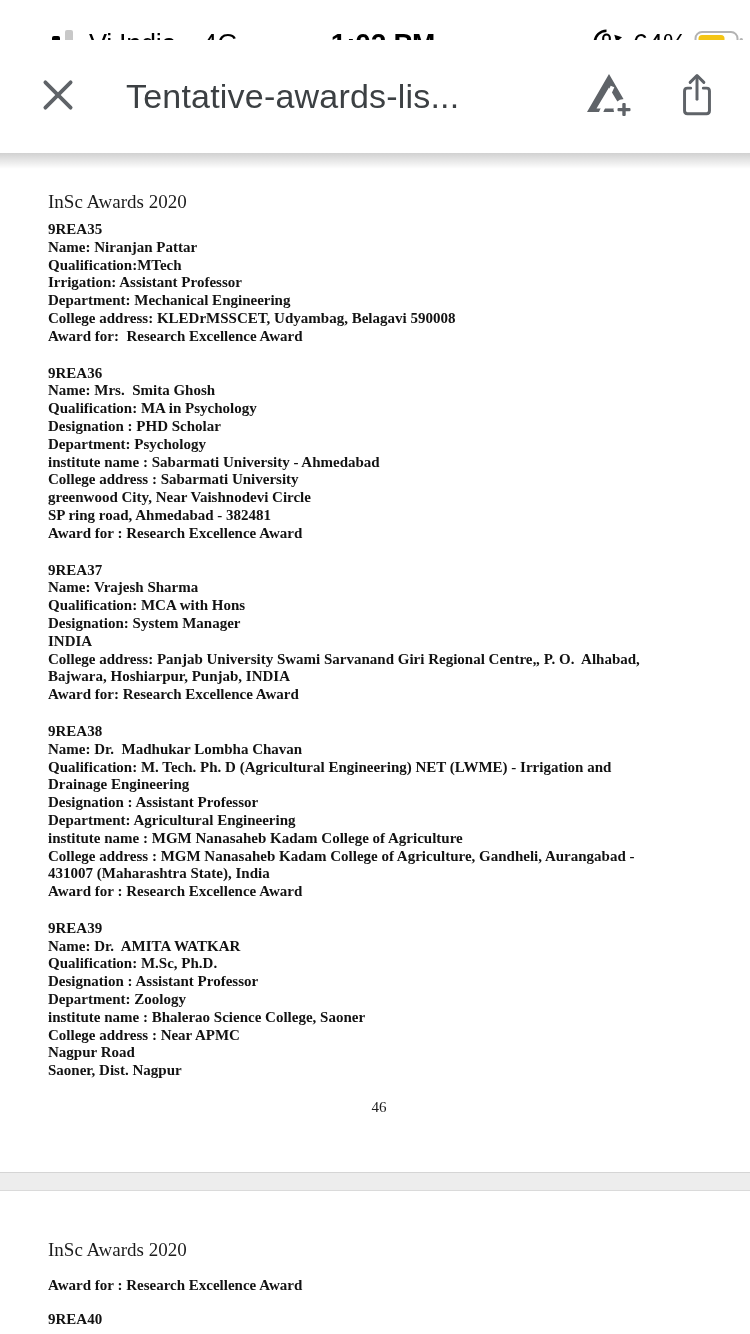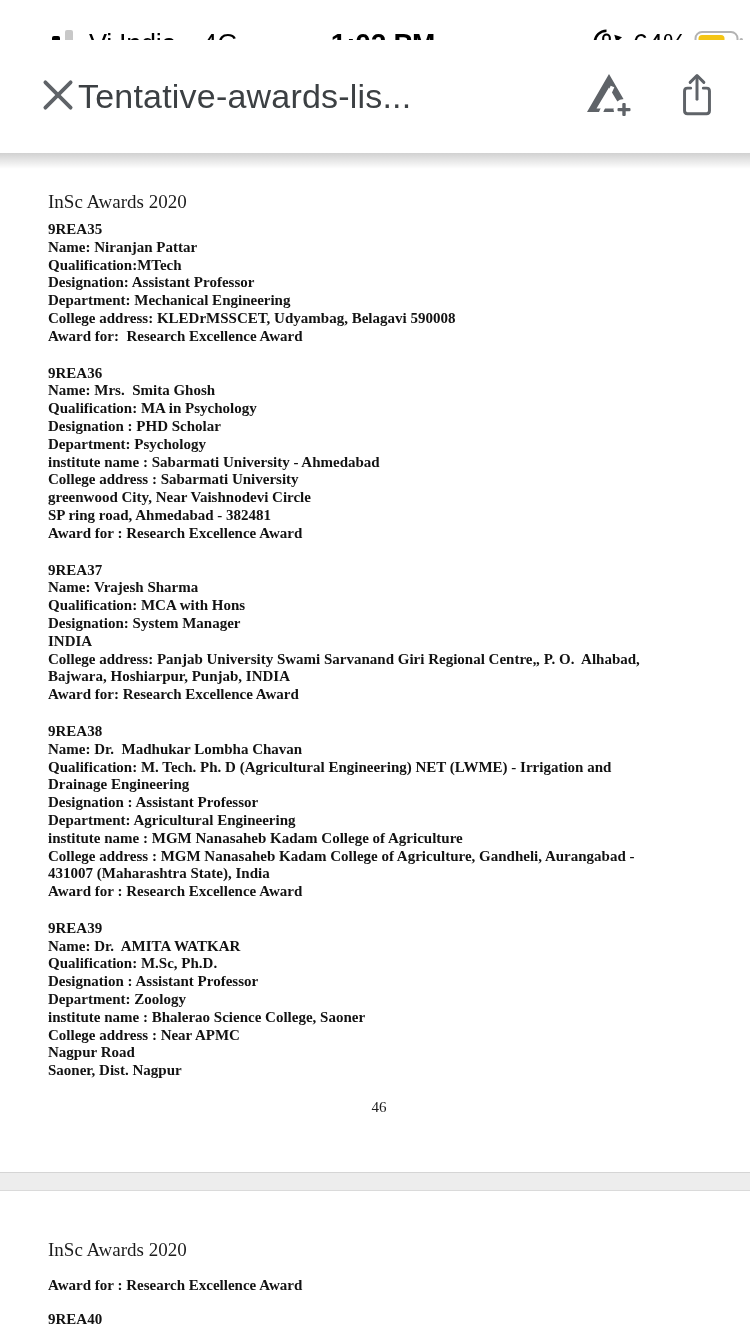--- a/index.html
+++ b/index.html
@@ -11,21 +11,21 @@
   .status-bar{position:absolute;top:0;left:8px;width:750px;height:40px;background:#fff;margin-top:24px;}
   .sb-left{position:absolute;left:18px;top:0;height:40px;display:flex;align-items:center;}
   .sb-carrier{font-size:27px;margin-left:9px;letter-spacing:-.3px;}
   .sb-network{font-size:27px;margin-left:26px;}
   .sb-time{position:absolute;left:0;top:0;width:100%;height:40px;display:flex;align-items:center;justify-content:center;font-size:28px;font-weight:700;letter-spacing:-.2px;}
   .sb-right{position:absolute;right:14px;top:0;height:40px;display:flex;align-items:center;}
   .sb-batt-pct{font-size:27px;margin:0 7px 0 11px;}
   
   .nav{position:absolute;top:40px;left:0;width:750px;height:113px;background:#fff;display:flex;align-items:center;z-index:3;}
   .close-btn{margin-left:38px;width:40px;height:40px;display:flex;align-items:center;justify-content:center;background:none;border:none;padding:0;cursor:pointer;}
-  .nav-title{font-size:34px;color:#3C4043;flex:1;white-space:nowrap;overflow:hidden;letter-spacing:.2px;}
+  .nav-title{margin-left:48px;font-size:34px;color:#3C4043;flex:1;white-space:nowrap;overflow:hidden;letter-spacing:.2px;}
   .nav-actions{display:flex;align-items:center;gap:44px;margin-right:34px;}
   .icon-btn{background:none;border:none;padding:0;cursor:pointer;display:flex;align-items:center;justify-content:center;}
   .nav-shadow{position:absolute;top:153px;left:0;width:750px;height:16px;z-index:2;
     background:linear-gradient(to bottom,rgba(0,0,0,.18),rgba(0,0,0,0));}
   
   .doc{position:absolute;top:153px;left:0;width:750px;height:1181px;overflow:hidden;background:#fff;}
   .page1{background:#fff;height:1019px;box-sizing:border-box;padding:38px 40px 0 48px;}
   .doc-header{font-family:"Liberation Serif",serif;font-weight:400;font-size:19px;color:#1c1c1c;text-align:left;}
   .entries{margin-top:8px;}
   .entry{font-family:"Liberation Serif",serif;font-weight:700;font-size:15px;line-height:17.8px;color:#121212;margin-bottom:19px;}
@@ -110,21 +110,21 @@
 <div class="nav-shadow"></div>
 
 <div class="doc">
   <div class="page1">
     <div class="doc-header">InSc Awards 2020</div>
     <div class="entries">
         <div class="entry">
           <div class="line">9REA35</div>
           <div class="line">Name: Niranjan Pattar</div>
           <div class="line">Qualification:MTech</div>
-          <div class="line">Designation: Assistant Professor</div>
+          <div class="line">Irrigation: Assistant Professor</div>
           <div class="line">Department: Mechanical Engineering</div>
           <div class="line">College address: KLEDrMSSCET, Udyambag, Belagavi 590008</div>
           <div class="line">Award for:  Research Excellence Award</div>
         </div>
         <div class="entry">
           <div class="line">9REA36</div>
           <div class="line">Name: Mrs.  Smita Ghosh</div>
           <div class="line">Qualification: MA in Psychology</div>
           <div class="line">Designation : PHD Scholar</div>
           <div class="line">Department: Psychology</div>

